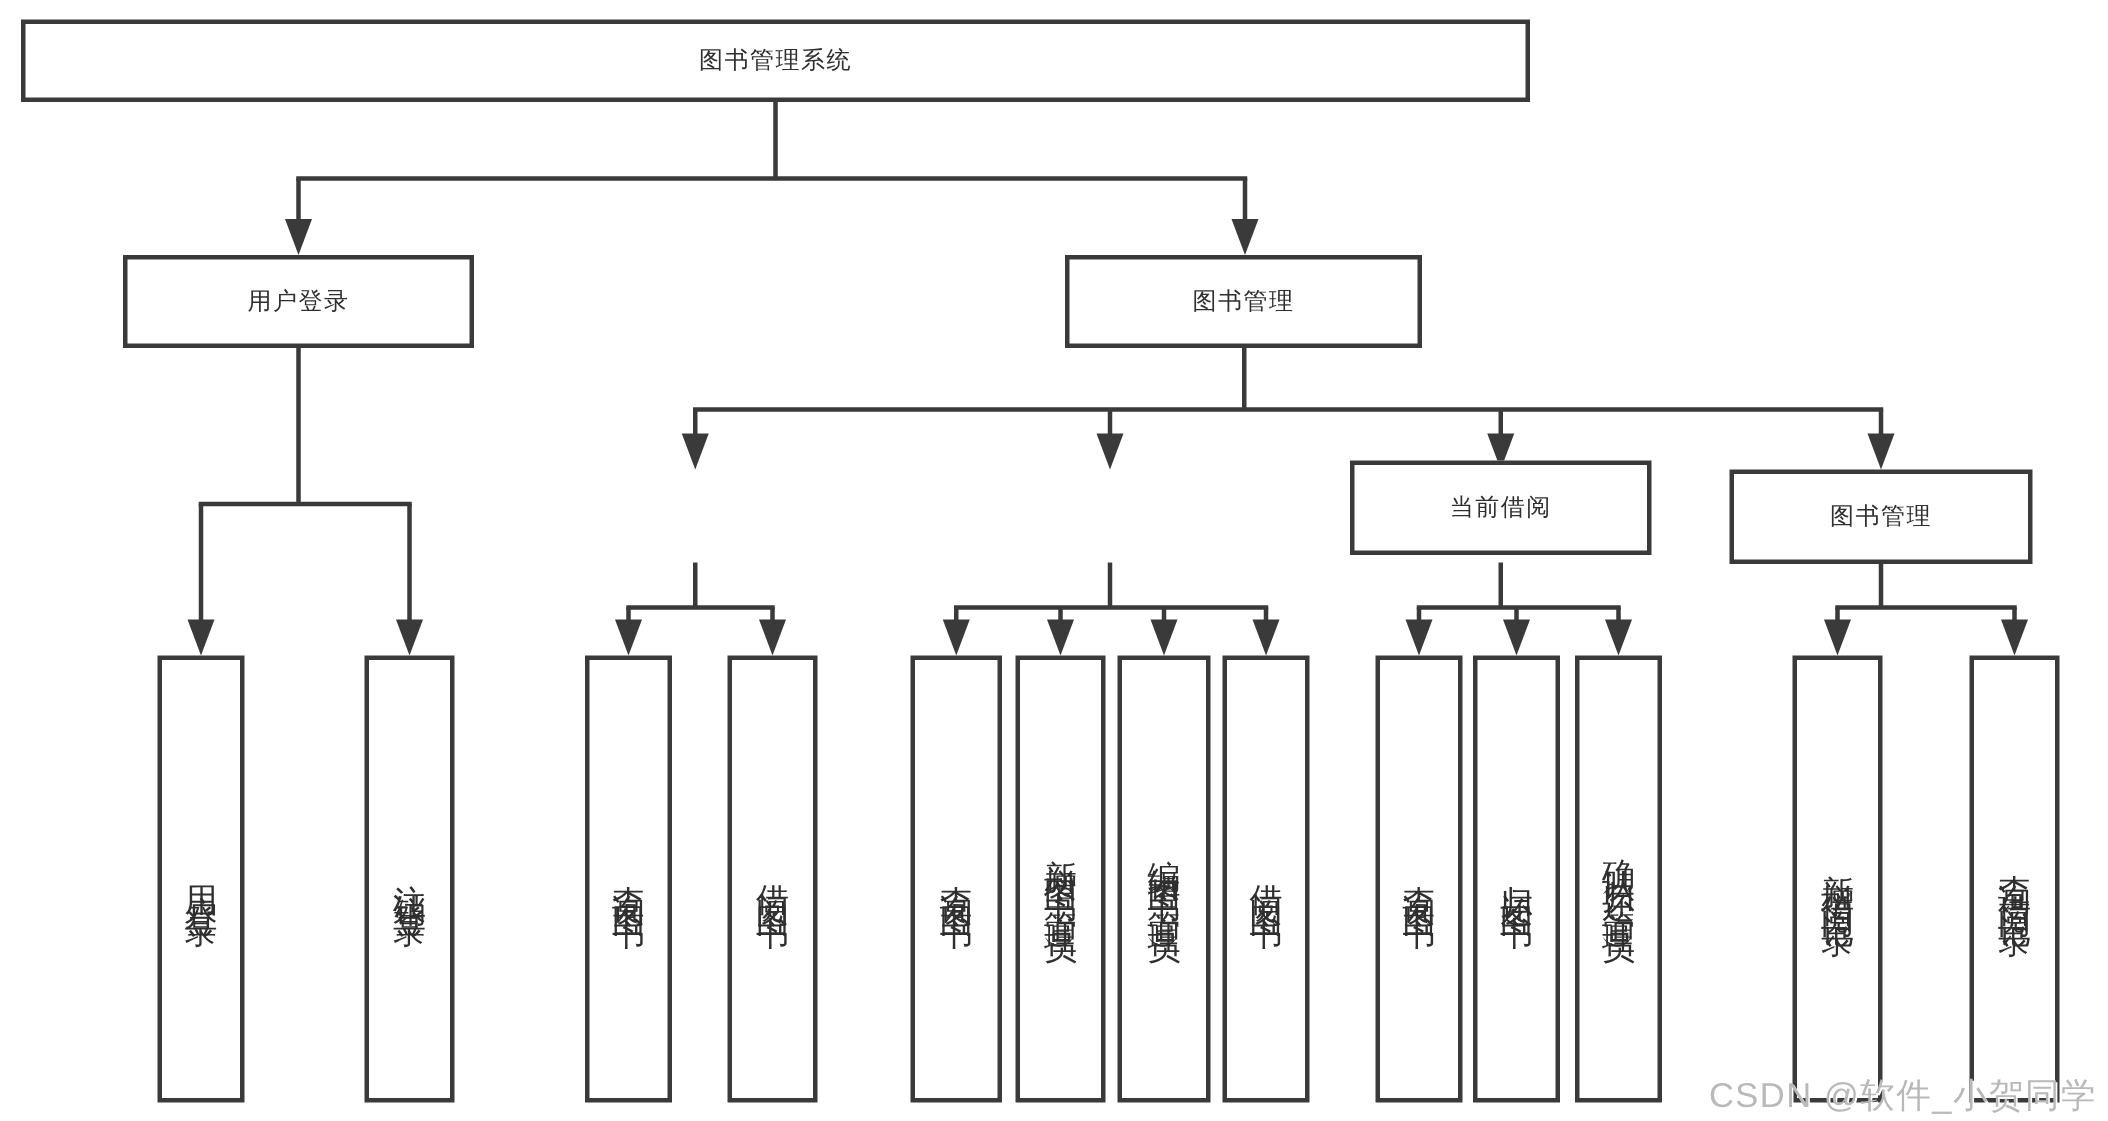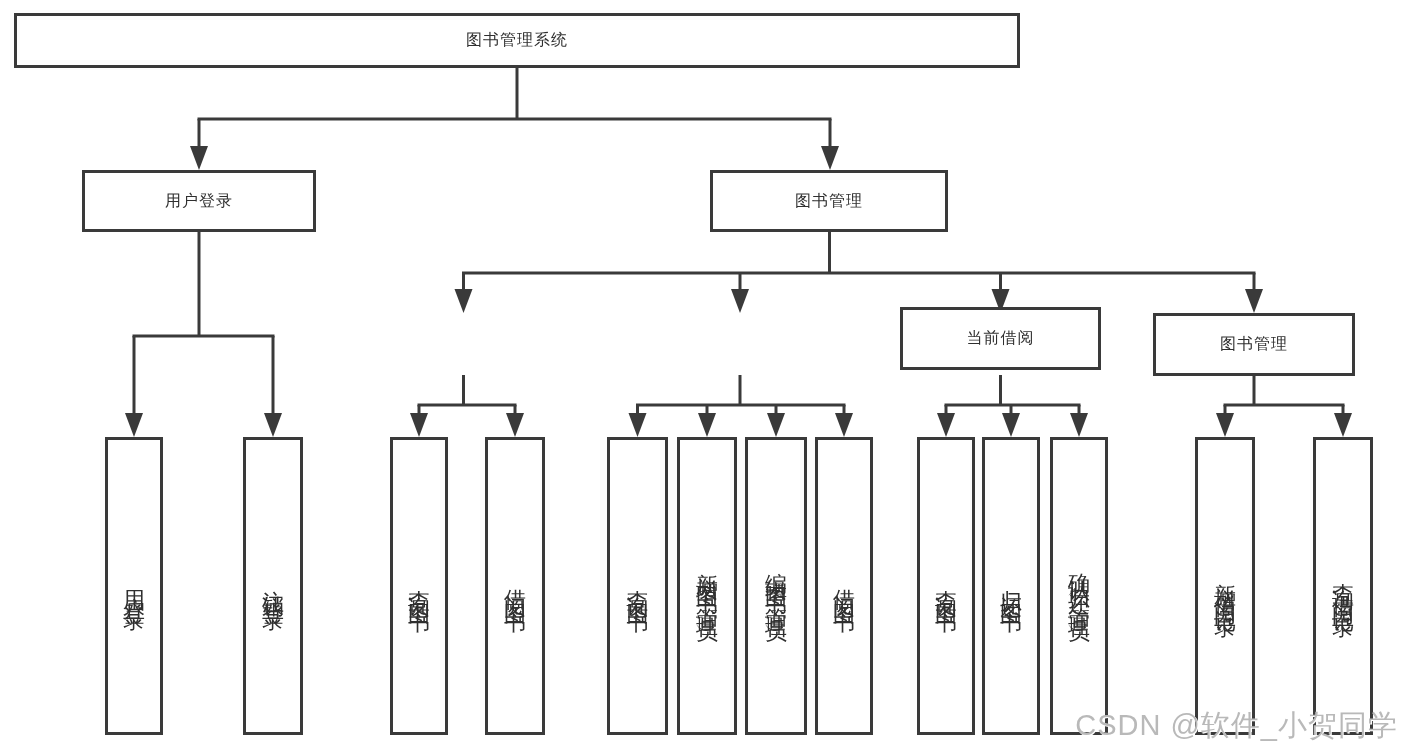--- a/index.html
+++ b/index.html
@@ -39,21 +39,21 @@
     writing-mode: vertical-rl;
     font-size: 22px;
     letter-spacing: 7px;
     line-height: 1;
     white-space: nowrap;
   }
   .watermark {
     position: absolute;
     right: 7px;
     bottom: 1px;
-    font-size: 29px;
+    font-size: 23px;
     color: #b9b9b9;
     text-shadow: 1px 1px 0 #ffffff;
     letter-spacing: 1px;
     z-index: 3;
     white-space: nowrap;
   }
 </style>
 </head>
 <body>
 

